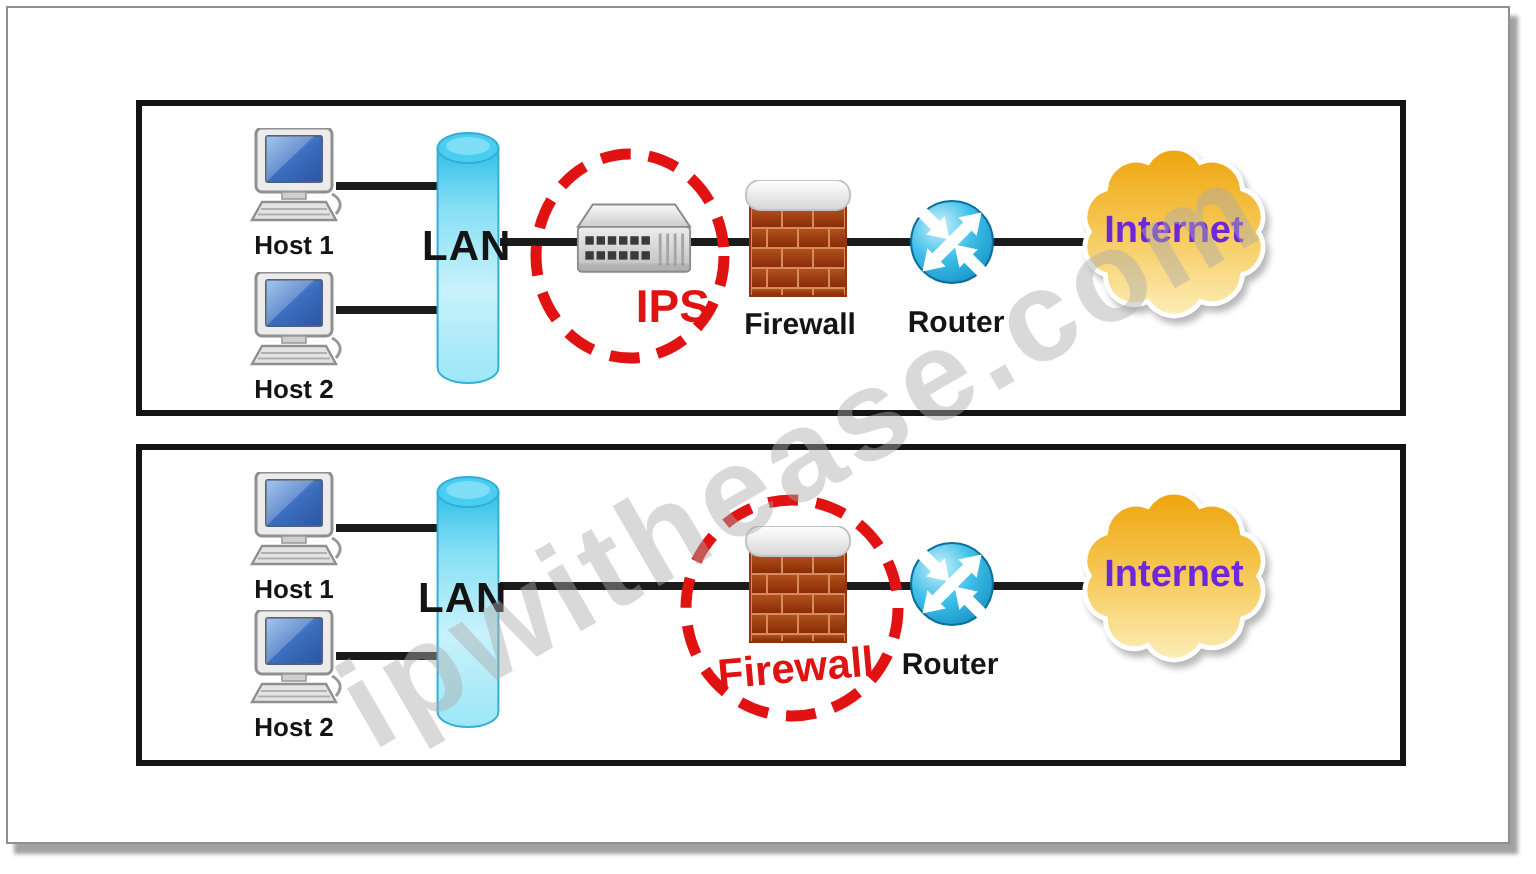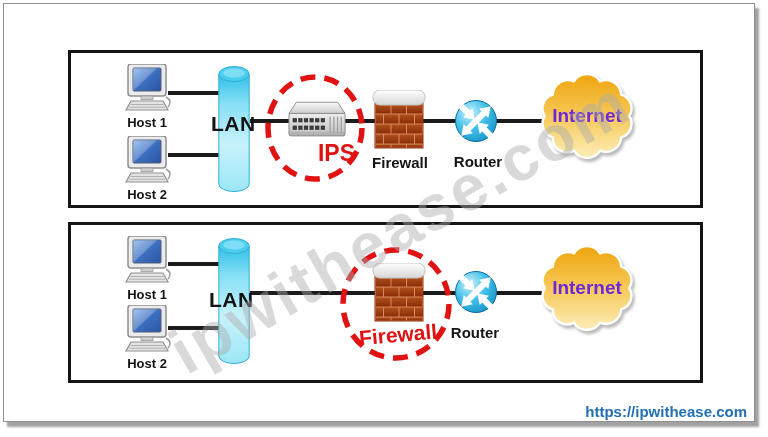--- a/index.html
+++ b/index.html
@@ -271,14 +271,13 @@
     <div class="cloud-wrap" style="left:466px;top:16px;">
       <svg width="100" height="94" viewBox="0 0 104 96">
           <use href="#sym-cloud"></use>
         </svg>
       <div class="cloud-lbl">Internet</div>
     </div>
   </div>
 
   <div class="watermark">ipwithease.com</div>
 
-  <div class="footer-link">https://ipwithease.com</div>
 </div>
 
 </body></html>

